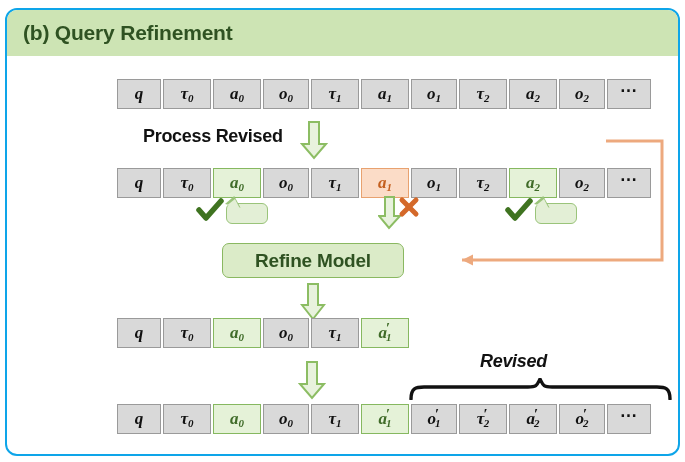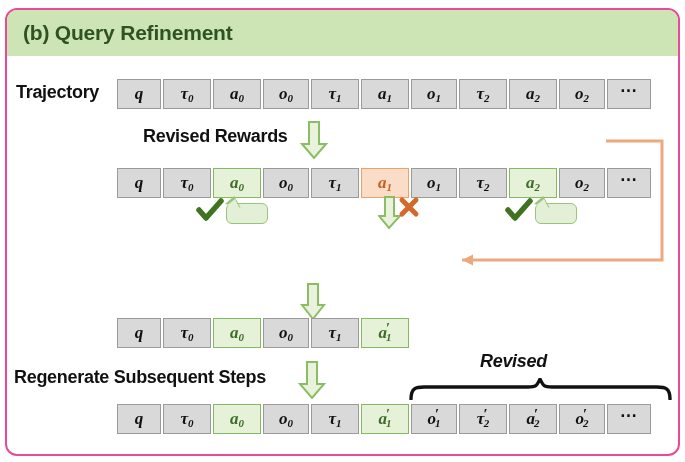--- a/index.html
+++ b/index.html
@@ -13,21 +13,21 @@
     position:relative;
     width:685px;height:462px;
     box-sizing:border-box;
   }
   
   .panel{
     position:absolute;
     left:5px;top:8px;
     width:675px;height:448px;
     box-sizing:border-box;
-    border:2px solid #ec4899;
+    border:2px solid #0ea5e9;
     border-radius:12px;
     background:#ffffff;
     overflow:hidden;
   }
   .panel-header{
     position:absolute;
     left:0;top:0;
     width:100%;height:46px;
     background:#cde4b4;
     display:flex;align-items:center;
@@ -178,21 +178,20 @@
 <body>
 
 <div id="fig">
 
   <div class="panel">
     <div class="panel-header">
       <div class="panel-title">(b) Query Refinement</div>
     </div>
   </div>
 
-  <div class="blabel" style="left:16px;top:82px;">Trajectory</div>
   <div class="row" id="row-trajectory" style="left:117px;top:79px;">
       <div class="cell" style="width: 44px;">
         <span class="sym">q</span>
       </div>
       <div class="cell" style="width: 48px;">
         <span class="sym">τ</span>
         <span class="sub" style="margin-left: 0px;">0</span>
       </div>
       <div class="cell" style="width: 48px;">
         <span class="sym">a</span>
@@ -224,21 +223,21 @@
       </div>
       <div class="cell" style="width: 46px;">
         <span class="sym">o</span>
         <span class="sub" style="margin-left: 0px;">2</span>
       </div>
       <div class="cell" style="width: 44px;">
         <span class="dots">⋯</span>
       </div>
     </div>
 
-  <div class="blabel" style="left:143px;top:126px;">Revised Rewards</div>
+  <div class="blabel" style="left:143px;top:126px;">Process Revised</div>
   <svg class="darrow" style="left:300px;top:120px;" width="28" height="40" viewBox="0 0 28 40">
     <polygon points="9,2 19,2 19,24 26,24 14,38 2,24 9,24" fill="#e8f2dd" stroke="#8cbd63" stroke-width="2"></polygon>
   </svg>
 
 
   <div class="row" id="row-scored" style="left:117px;top:168px;">
       <div class="cell" style="width: 44px;">
         <span class="sym">q</span>
       </div>
       <div class="cell" style="width: 48px;">
@@ -298,20 +297,23 @@
   <svg class="mark" style="left:505px;top:198px;" width="28" height="24" viewBox="0 0 28 24">
     <polyline points="3,12 10,20 25,3" fill="none" stroke="#3f7320" stroke-width="5.5" stroke-linecap="round" stroke-linejoin="round"></polyline>
   </svg>
   <div class="bubble" style="left:535px;top:203px;"></div>
 
   <svg class="conn" style="left:370px;top:130px;" width="305" height="140" viewBox="0 0 305 140">
     <path d="M236,11 L292,11 L292,130 L92,130" fill="none" stroke="#eda97e" stroke-width="3"></path>
     <polygon points="92,130 103,124.5 103,135.5" fill="#eda97e"></polygon>
   </svg>
 
+  <div class="refine-box" style="left:222px;top:243px;width:182px;height:35px;">
+    <span>Refine Model</span>
+  </div>
 
   <svg class="darrow" style="left:300px;top:283px;" width="26" height="38" viewBox="0 0 26 38">
     <polygon points="8,1 18,1 18,22 24,22 13,36 2,22 8,22" fill="#e8f2dd" stroke="#8cbd63" stroke-width="2"></polygon>
   </svg>
 
   <div class="row" id="row-refined" style="left:117px;top:318px;">
       <div class="cell" style="width: 44px;">
         <span class="sym">q</span>
       </div>
       <div class="cell" style="width: 48px;">
@@ -330,21 +332,20 @@
         <span class="sym">τ</span>
         <span class="sub" style="margin-left: 0px;">1</span>
       </div>
       <div class="cell green" style="width: 48px;">
         <span class="sym">a</span>
         <span class="prm">′</span>
         <span class="sub" style="margin-left: -5px;">1</span>
       </div>
     </div>
 
-  <div class="blabel" style="left:14px;top:367px;">Regenerate Subsequent Steps</div>
   <svg class="darrow" style="left:298px;top:360px;" width="28" height="40" viewBox="0 0 28 40">
     <polygon points="9,2 19,2 19,24 26,24 14,38 2,24 9,24" fill="#e8f2dd" stroke="#8cbd63" stroke-width="2"></polygon>
   </svg>
 
   <div class="blabel" style="left:480px;top:351px;font-style:italic;">Revised</div>
   <svg class="brace" style="left:408px;top:378px;" width="265" height="22" viewBox="0 0 265 22">
     <path d="M3,21 C3,10 8,9 16,9 L120,9 C129,9 129,7 132,1 C135,7 135,9 144,9 L249,9 C257,9 262,10 262,21" fill="none" stroke="#111111" stroke-width="3.4" stroke-linecap="round"></path>
   </svg>
 
   <div class="row" id="row-regenerated" style="left:117px;top:404px;">

